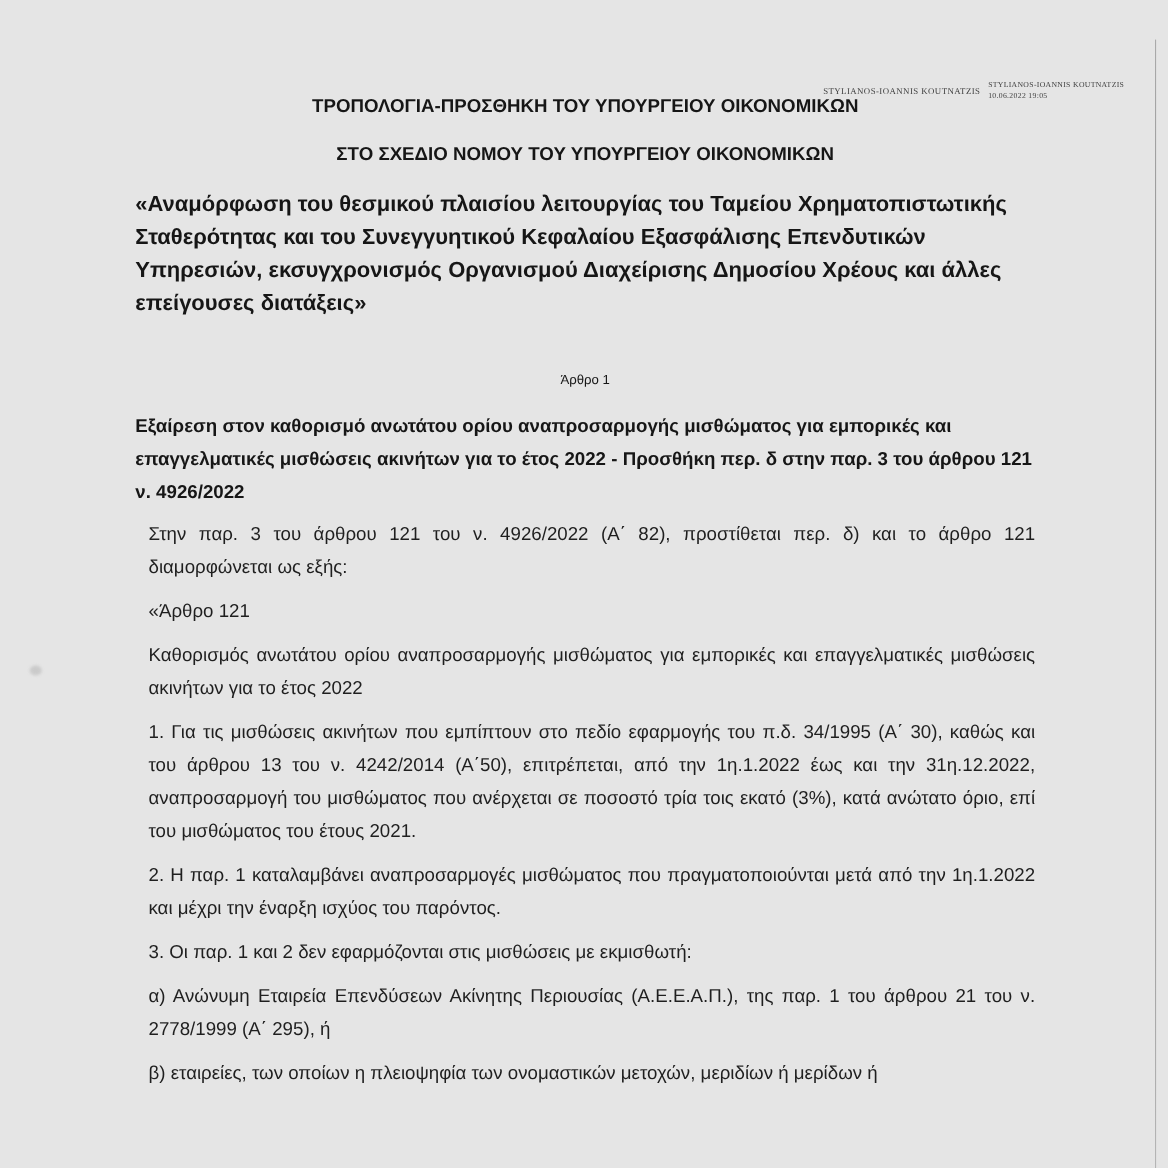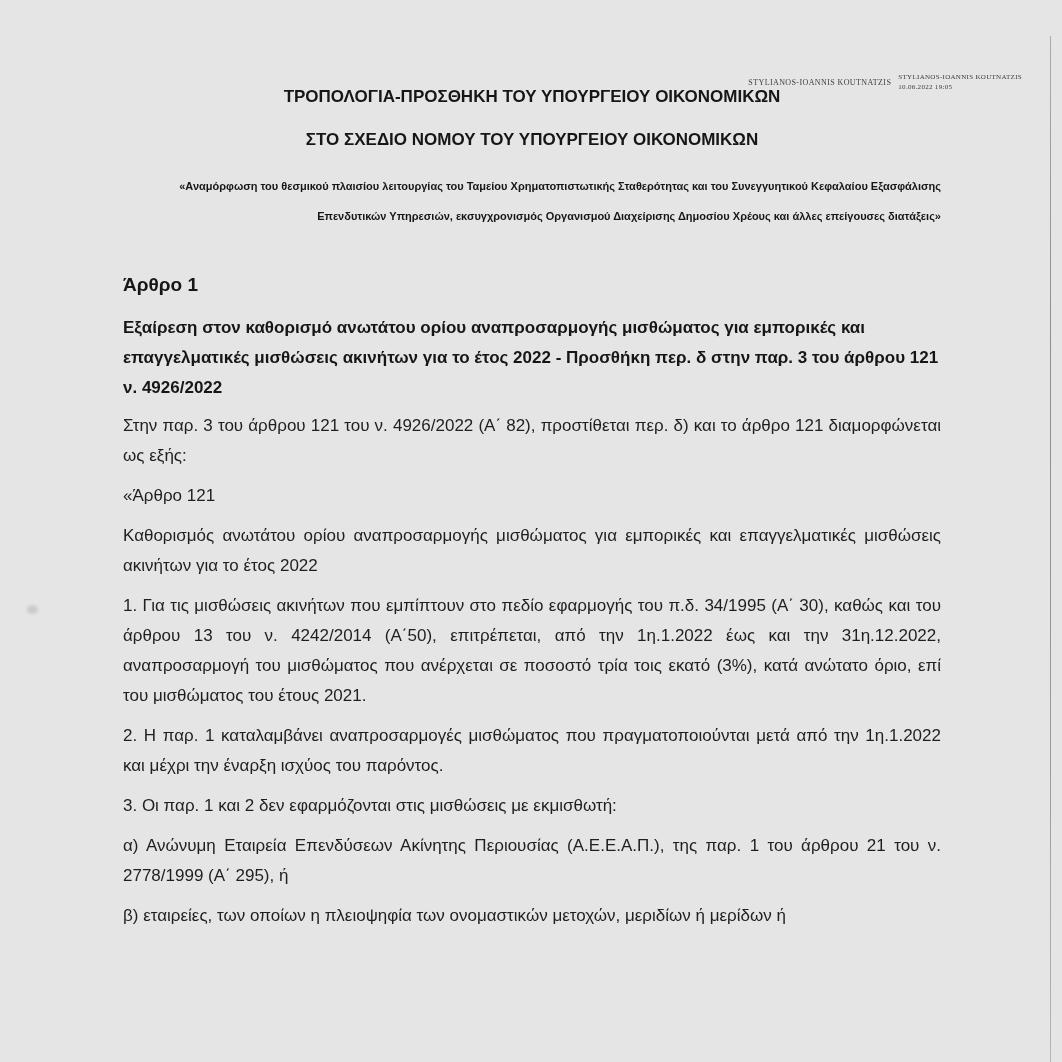--- a/index.html
+++ b/index.html
@@ -70,47 +70,48 @@
   .doc-heading {
     font-size: 17px;
     font-weight: bold;
     text-align: center;
     line-height: 24px;
     margin: 0 0 19px 0;
     color: #161616;
   }
   .doc-heading.first { margin-top: 85px; }
   .law-title {
-    font-size: 11px;
+    font-size: 20px;
     font-weight: bold;
-    text-align: right;
+    text-align: left;
     line-height: 30px;
     margin: 12px 0 0 0;
     color: #161616;
   }
   .article-number {
-    font-size: 19px;
-    font-weight: bold;
+    font-size: 12px;
+    font-weight: normal;
+    text-align: center;
     line-height: 24px;
     margin: 42px 0 0 0;
     color: #161616;
   }
   .article-subject {
     font-size: 17px;
     font-weight: bold;
     text-align: left;
     line-height: 30px;
     margin: 16px 0 0 0;
     color: #161616;
   }
   .body-par {
     font-size: 17px;
     line-height: 30px;
     text-align: justify;
-    margin: 0 0 10px 0;
+    margin: 0 0 10px 12px;
   }
   .body-par.first { margin-top: 8px; }
 </style>
 </head>
 <body>
 
 <div class="page">
 
   <div class="stamp">
     <span class="signer-left">STYLIANOS-IOANNIS KOUTNATZIS</span>

